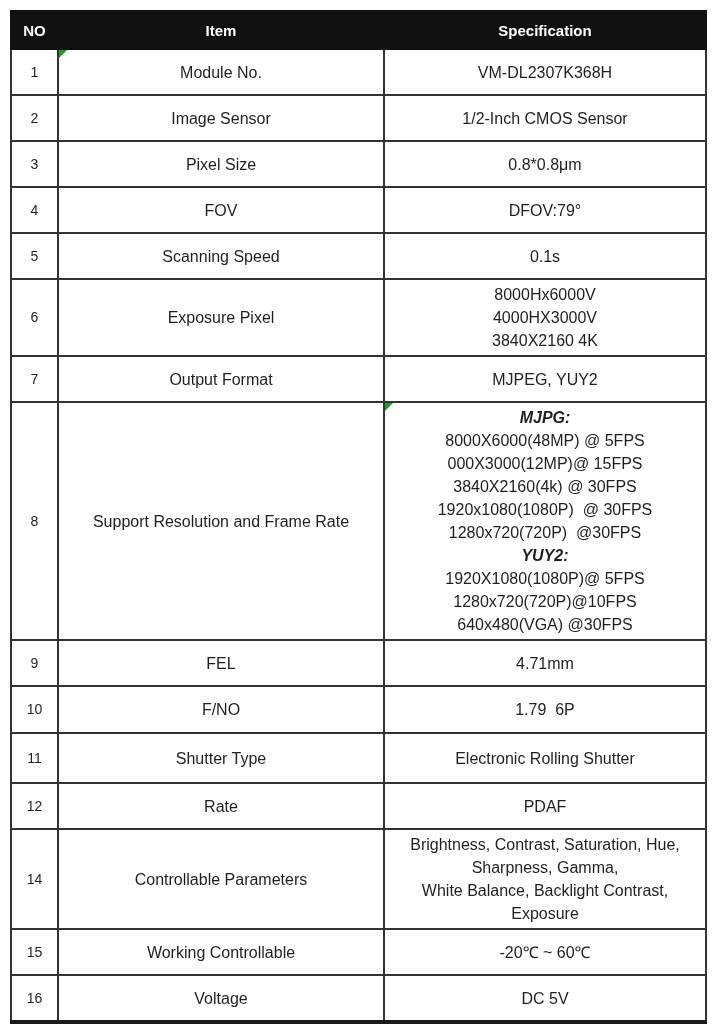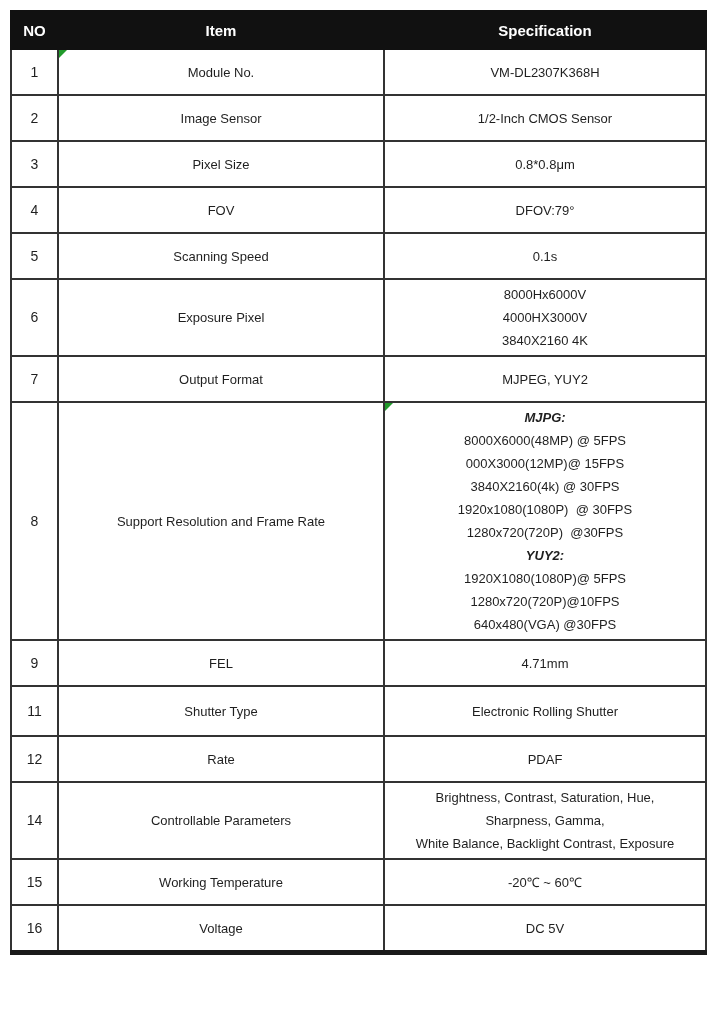--- a/index.html
+++ b/index.html
@@ -36,21 +36,21 @@
     height: 34px;
     vertical-align: middle;
     border: 2px solid var(--header-bg, #111);
   }
   thead th + th {
     border-left: 2px solid var(--header-divider, #f2f2f2);
   }
 
   tbody td {
     border: 2px solid var(--border, #333);
-    font-size: 13px;
+    font-size: 16px;
     text-align: center;
     vertical-align: middle;
     padding: 3px 3px;
     position: relative;
     height: 38px;
     line-height: 23px;
   }
   td.no-cell { font-size: 14px; }
 
   .spec-line, .item-line {
@@ -175,20 +175,29 @@
         <tr>
           <td class="no-cell">9</td>
           <td class="item-cell">
             <div class="item-line">FEL</div>
           </td>
           <td class="spec-cell">
             <div class="spec-line">4.71mm</div>
           </td>
         </tr>
         <tr>
+          <td class="no-cell" style="height: 39px;">10</td>
+          <td class="item-cell">
+            <div class="item-line">F/NO</div>
+          </td>
+          <td class="spec-cell">
+            <div class="spec-line">1.79  6P</div>
+          </td>
+        </tr>
+        <tr>
           <td class="no-cell" style="height: 42px;">11</td>
           <td class="item-cell">
             <div class="item-line">Shutter Type</div>
           </td>
           <td class="spec-cell">
             <div class="spec-line">Electronic Rolling Shutter</div>
           </td>
         </tr>
         <tr>
           <td class="no-cell">12</td>
@@ -206,21 +215,21 @@
           </td>
           <td class="spec-cell">
             <div class="spec-line">Brightness, Contrast, Saturation, Hue,</div>
             <div class="spec-line">Sharpness, Gamma,</div>
             <div class="spec-line">White Balance, Backlight Contrast, Exposure</div>
           </td>
         </tr>
         <tr>
           <td class="no-cell">15</td>
           <td class="item-cell">
-            <div class="item-line">Working Temperature</div>
+            <div class="item-line">Working Controllable</div>
           </td>
           <td class="spec-cell">
             <div class="spec-line">-20℃ ~ 60℃</div>
           </td>
         </tr>
         <tr>
           <td class="no-cell">16</td>
           <td class="item-cell">
             <div class="item-line">Voltage</div>
           </td>

